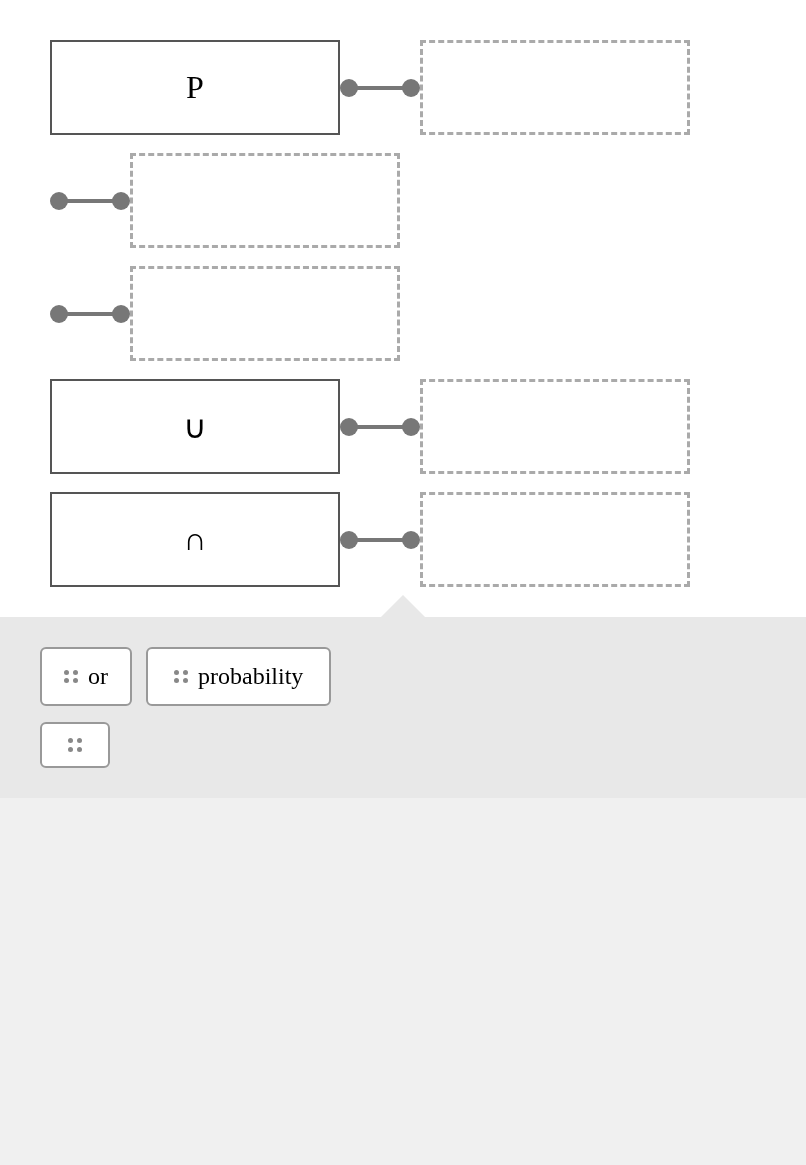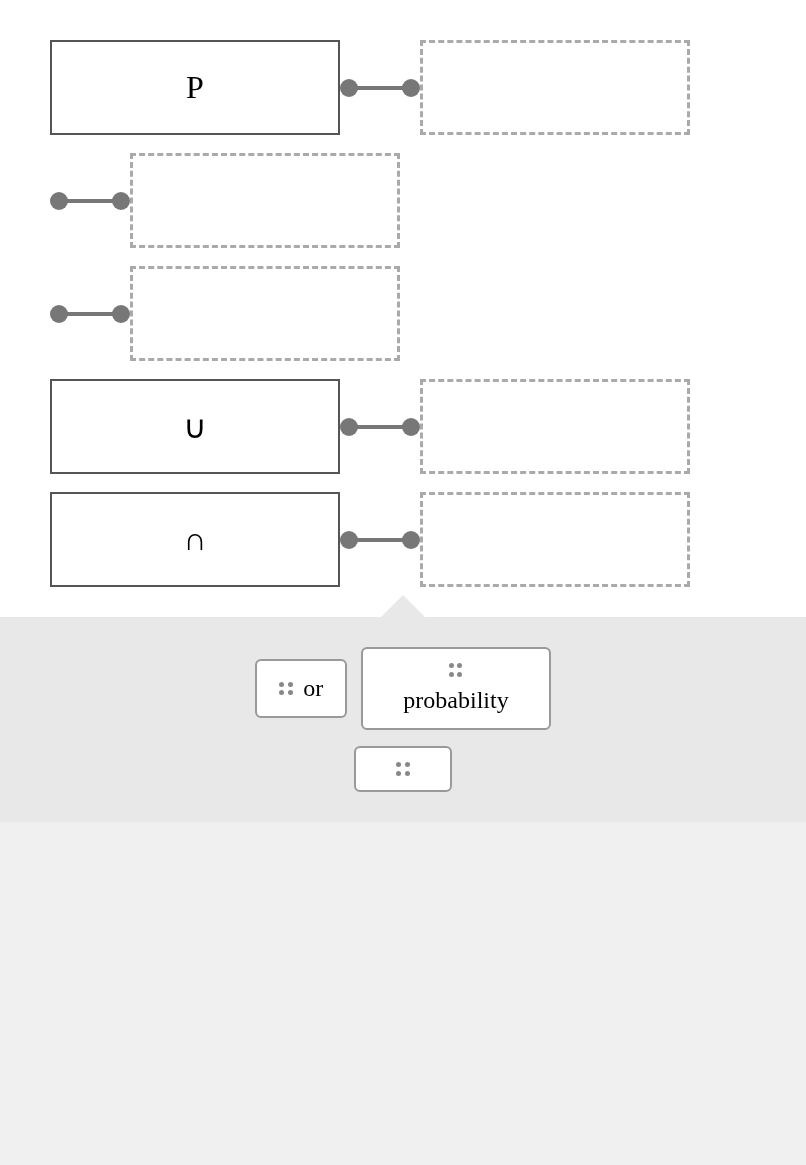--- a/index.html
+++ b/index.html
@@ -92,21 +92,21 @@
       flex-shrink: 0;
       background: transparent;
     }
 
     .bottom-section {
       background: #e8e8e8;
       width: 100%;
       padding: 30px 40px;
       display: flex;
       flex-direction: column;
-      align-items: center;
+      align-items: flex-start;
       gap: 16px;
       position: relative;
     }
 
     .bottom-section::before {
       content: '';
       position: absolute;
       top: -22px;
       left: 50%;
       transform: translateX(-50%);
@@ -132,22 +132,21 @@
       padding: 14px 22px;
       font-size: 24px;
       display: flex;
       align-items: center;
       gap: 10px;
       cursor: grab;
       font-family: Georgia, serif;
     }
 
     .drag-item.wide {
-      padding: 14px 40px;
-      flex-direction: column;
+      padding: 14px 26px;
     }
 
     .drag-dots {
       display: inline-grid;
       grid-template-columns: 1fr 1fr;
       gap: 3px;
       width: 14px;
       height: 14px;
       flex-shrink: 0;
     }

